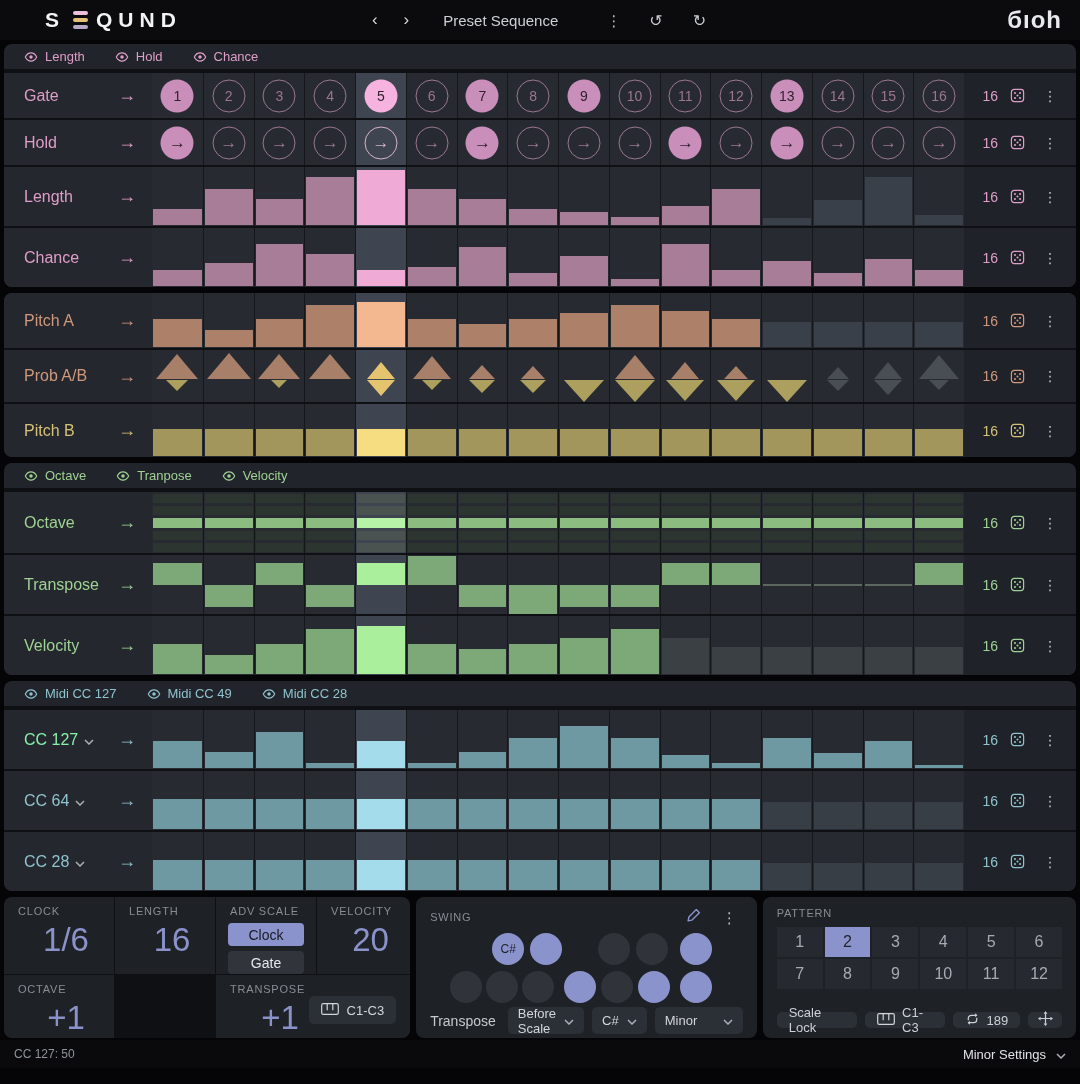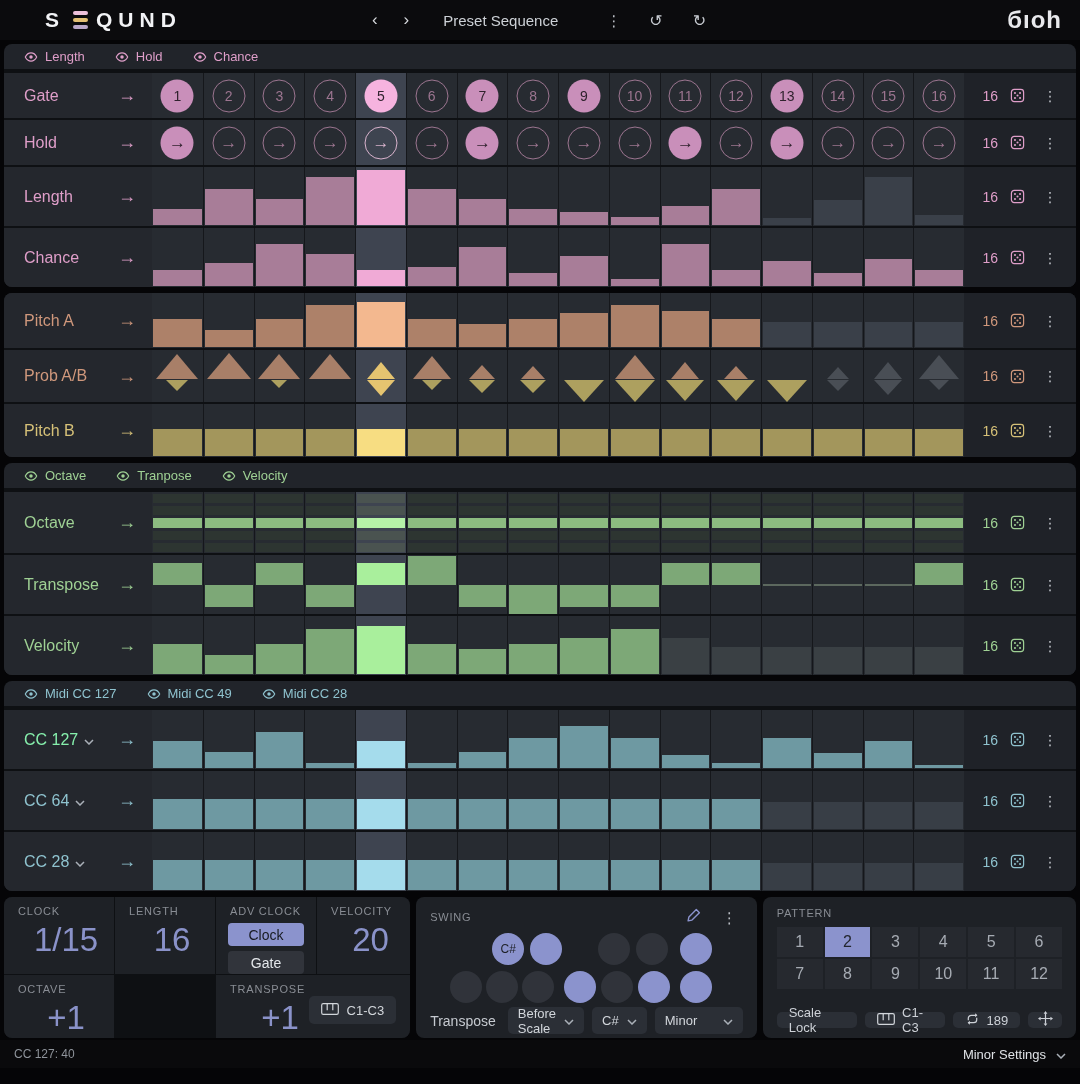--- a/index.html
+++ b/index.html
@@ -1211,28 +1211,28 @@
         </div>
       </div>
     </section>
   </main>
 
 <div class="footer">
 
   <div class="fpanel fl">
     <div class="fcell">
       <div class="flabel">CLOCK</div>
-      <div class="fvalue">1/15</div>
+      <div class="fvalue">1/6</div>
     </div>
     <div class="fcell">
       <div class="flabel">LENGTH</div>
       <div class="fvalue">16</div>
     </div>
     <div class="fcell">
-      <div class="flabel">ADV CLOCK</div>
+      <div class="flabel">ADV SCALE</div>
       <div class="advbtns" id="advBtns">
           <div class="advbtn sel">Clock</div>
           <div class="advbtn">Gate</div>
         </div>
     </div>
     <div class="fcell">
       <div class="flabel">VELOCITY</div>
       <div class="fvalue">20</div>
     </div>
     <div class="fcell">
@@ -1339,20 +1339,20 @@
         <span class="icon-move"><svg width="15" height="15" viewBox="0 0 16 16">
               <path d="M8 2.5v11M2.5 8h11" stroke="#cdd1d7" stroke-width="1.3"></path>
               <path d="M8 0l2 2.8H6zM8 16l2-2.8H6zM0 8l2.8-2v4zM16 8l-2.8-2v4z" fill="#cdd1d7"></path>
             </svg></span>
       </div>
     </div>
   </div>
 </div>
 
 <div class="statusbar">
-  <span class="sl">CC 127: 40</span>
+  <span class="sl">CC 127: 50</span>
   <span class="sr">
     <span>Minor Settings</span>
       <span class="chev"><svg width="10" height="6" viewBox="0 0 10 6">
           <path d="M1 1l4 4 4-4" fill="none" stroke="#aab0b8" stroke-width="1.5"></path>
         </svg></span>
   </span>
 </div>
 
 </body></html>

